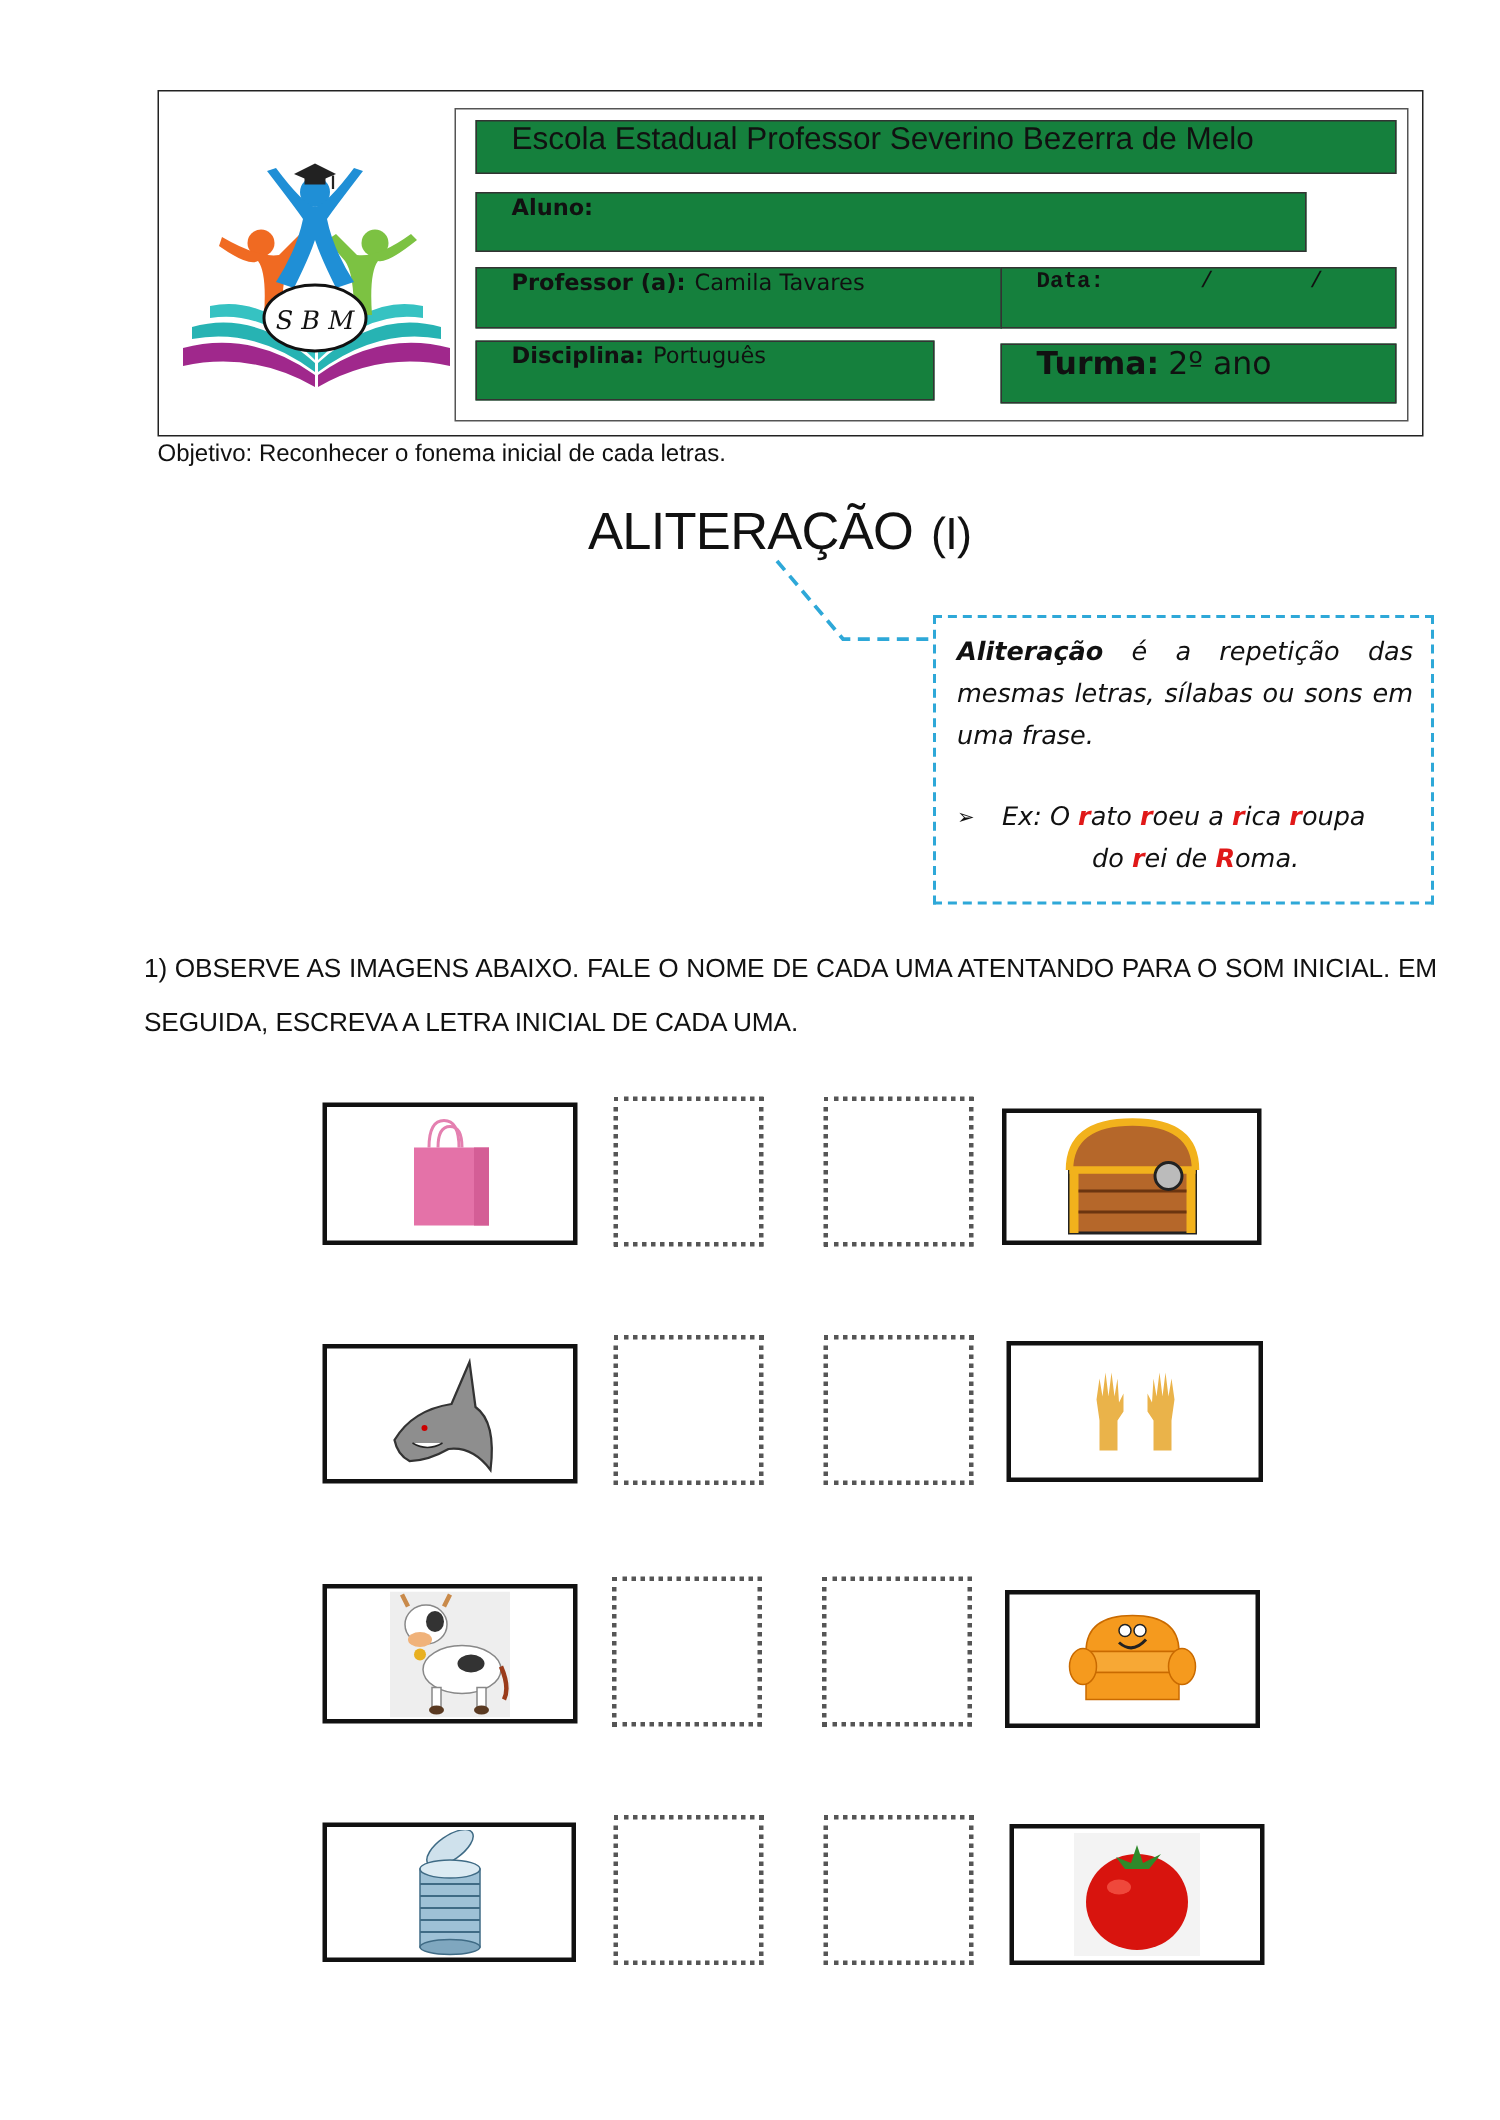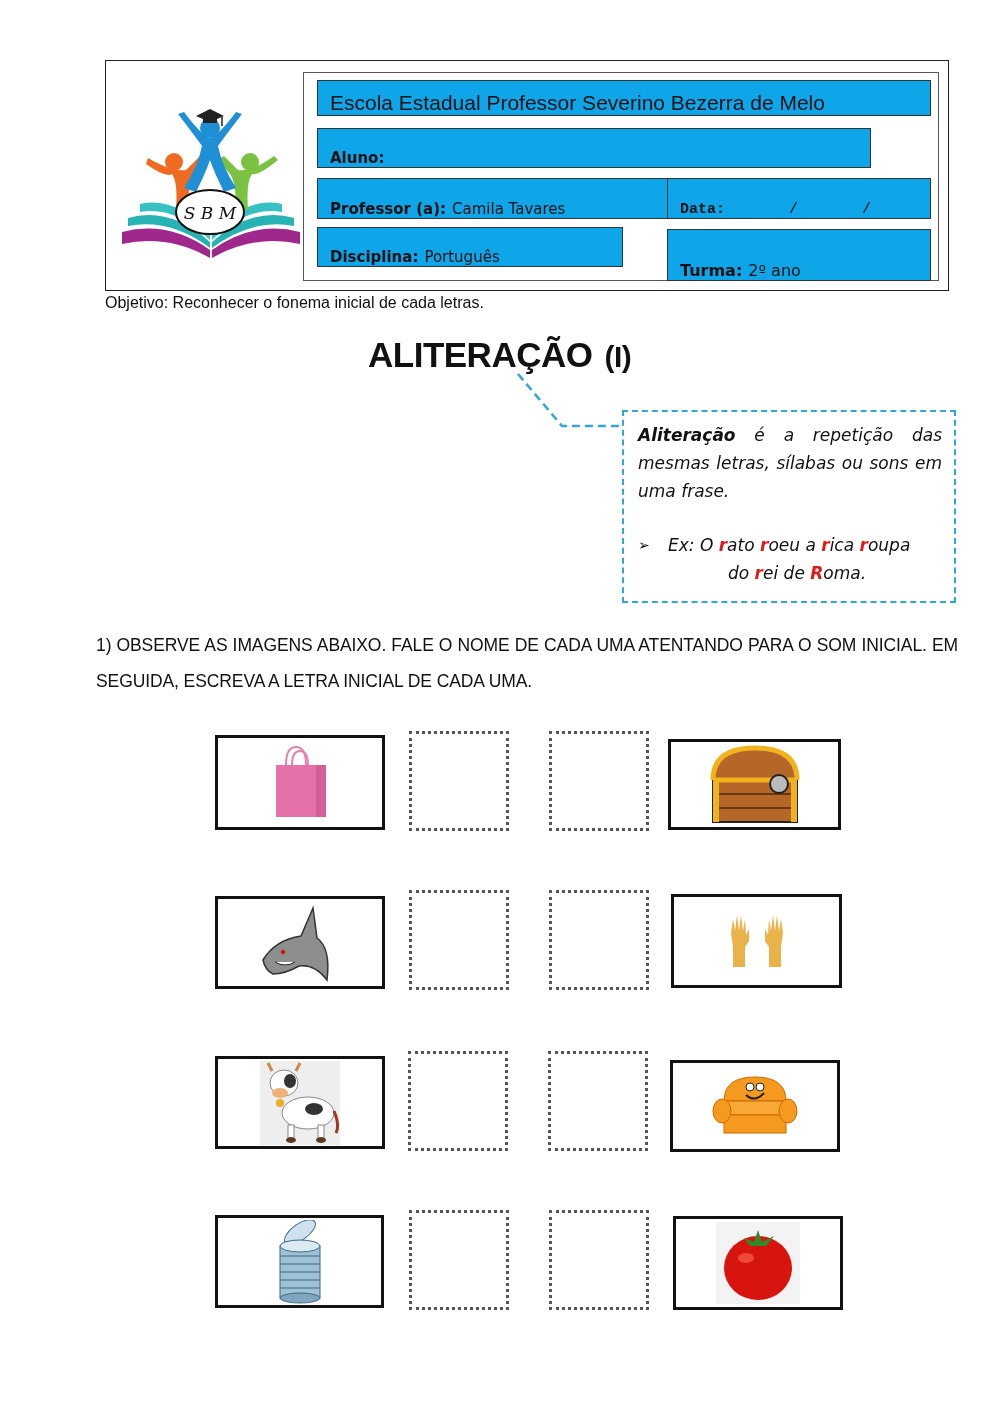--- a/index.html
+++ b/index.html
@@ -3,36 +3,36 @@
 <meta charset="utf-8">
 <style>
   html, body { margin:0; padding:0; }
   body { width:1000px; height:1413px; background:#fff; position:relative; overflow:hidden;
          font-family:"Liberation Sans", sans-serif; color:#111; }
   .abs { position:absolute; }
 
   
   .header-outer { left:105px; top:60px; width:844px; height:231px; border:1.5px solid #222; box-sizing:border-box; }
   .header-inner { left:303px; top:72px; width:636px; height:209px; border:1.5px solid #555; box-sizing:border-box; }
-  .hbox { border:1.2px solid #333; box-sizing:border-box; background:#0ea5e9; display:flex; align-items:flex-end; padding-left:12px; }
+  .hbox { border:1.2px solid #333; box-sizing:border-box; background:#15803d; display:flex; align-items:flex-start; padding-left:23px; }
   .school { left:317px; top:80px; width:614px; height:36px; font-size:21px; }
   .aluno { left:317px; top:128px; width:554px; height:40px; font-family:"DejaVu Sans", sans-serif; font-size:15px; }
   .prof { left:317px; top:178px; width:351px; height:41px; font-family:"DejaVu Sans", sans-serif; font-size:15px; }
   .data { left:667px; top:178px; width:264px; height:41px; font-family:Liberation Mono, monospace; font-size:15px; }
   .disc { left:317px; top:227px; width:306px; height:40px; font-family:"DejaVu Sans", sans-serif; font-size:15px; }
-  .turma { left:667px; top:229px; width:264px; height:52px; font-family:"DejaVu Sans", sans-serif; font-size:16px; }
+  .turma { left:667px; top:229px; width:264px; height:40px; font-family:"DejaVu Sans", sans-serif; font-size:21px; }
   .lbl { font-weight:bold; margin-right:6px; }
   .slash { display:inline-block; margin-left:58px; }
   .slash2 { display:inline-block; margin-left:64px; }
 
   .logo { left:118px; top:100px; width:186px; height:162px; }
 
   .objective { left:105px; top:294px; font-size:16px; }
 
-  .title { left:368px; top:335px; font-size:35px; font-weight:bold; letter-spacing:-0.5px; }
+  .title { left:392px; top:335px; font-size:35px; font-weight:normal; letter-spacing:-0.5px; }
   .title-sub { font-size:30px; margin-left:12px; }
 
   .callout { left:622px; top:410px; width:334px; height:193px; border:2.5px dashed #2ea8d8; box-sizing:border-box; padding:9px 12px 0 14px;
              font-family:"DejaVu Sans", sans-serif; font-style:italic; font-size:17px; line-height:28px; text-align:justify; }
   .callout .b { font-weight:bold; }
   .callout .ex { margin-top:26px; display:flex; }
   .callout .arrow { font-style:normal; width:30px; font-size:14px; }
   .callout .exl2 { padding-left:90px;font-style:italic; }
   .red { color:#e01818; font-weight:bold; }
 

